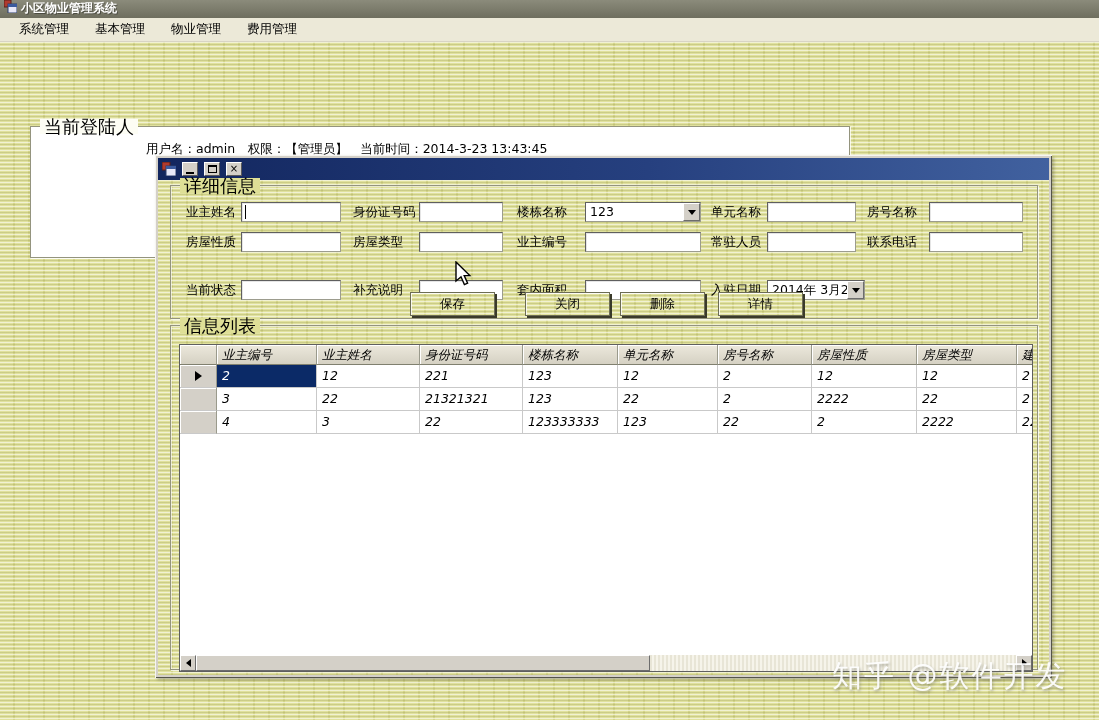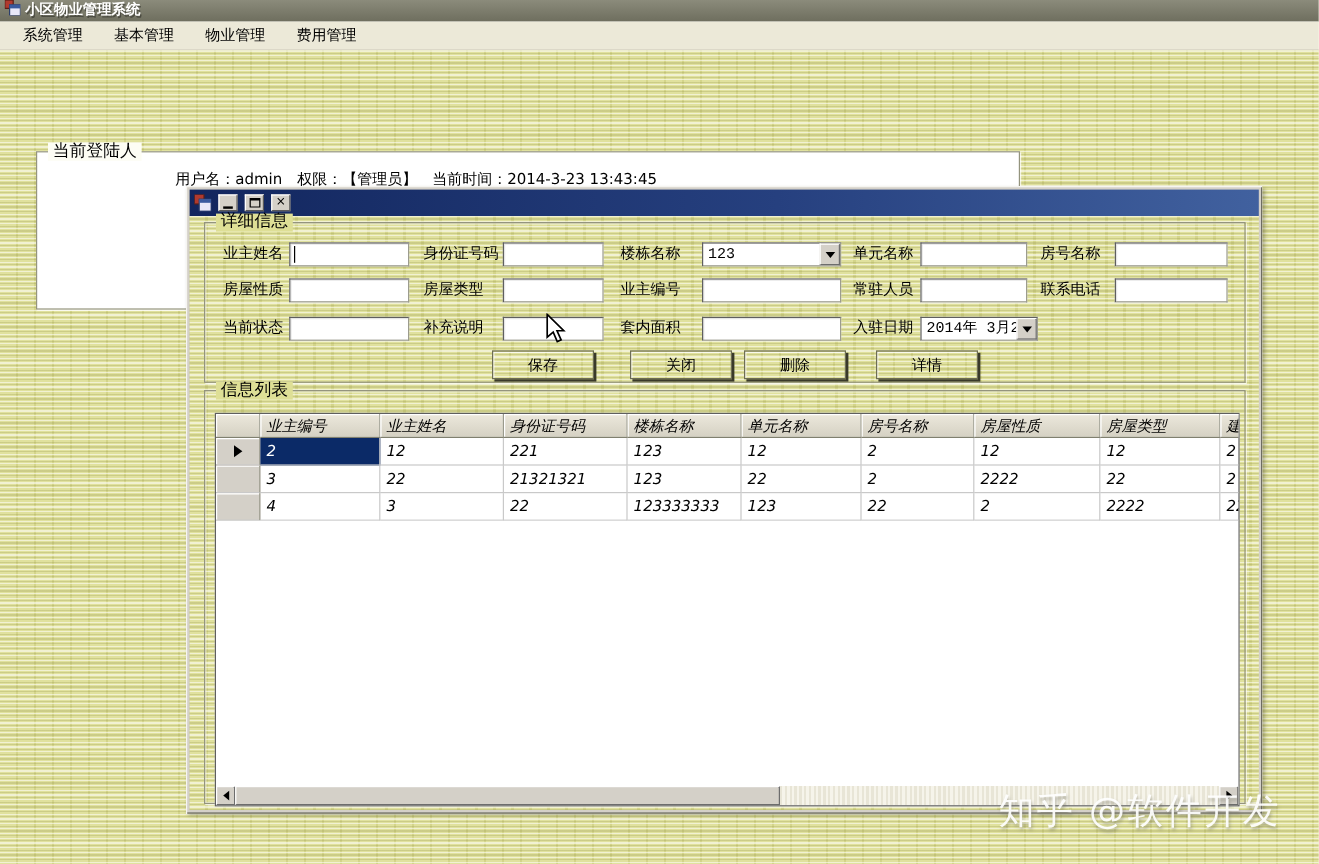--- a/index.html
+++ b/index.html
@@ -19,64 +19,64 @@
     background:linear-gradient(#8b8b7b,#6e6e5e); display:flex; align-items:flex-start; gap:4px; padding-left:4px; }
   .titlebar .t-text { color:#fff; font-weight:bold; font-size:12px; text-shadow:1px 1px 0 rgba(0,0,0,.35); }
   .menubar { position:absolute; left:0; top:18px; width:1099px; height:24px; background:#ece9d8;
     border-bottom:1px solid #d8d4c4; display:flex; align-items:center; padding-left:6px; }
   .menu-item { padding:3px 13px; cursor:default; }
   .desktop { position:absolute; left:0; top:42px; width:1099px; height:678px; }
 
   
   .groupbox { position:absolute; border:1px solid #94947e;
     box-shadow:1px 1px 0 rgba(255,255,255,.75), inset 1px 1px 0 rgba(255,255,255,.6); }
-  .gb-label { position:absolute; top:-8px; left:9px; padding:0 4px; font-size:14px; line-height:15px;text-align:center; }
+  .gb-label { position:absolute; top:-8px; left:9px; padding:0 4px; font-size:18px; line-height:15px;text-align:center; }
 
   .login-group { left:30px; top:126px; width:820px; height:132px; background:#fff; }
   .login-group .gb-label { background:#fdfdf4; }
   .login-info { position:absolute; left:115px; top:14px; white-space:nowrap; color:#000; }
 
   
   .dialog { position:absolute; left:155px; top:155px; width:897px; height:523px;
     background:#d4d0c8; padding:3px;
     box-shadow:inset 1px 1px 0 #f6f5f1, inset -1px -1px 0 #55554a, 2px 2px 3px rgba(60,60,40,.35); }
   .dlg-titlebar { height:22px; background:linear-gradient(to right,#12265e 0%,#26407f 55%,#41619f 100%);
     display:flex; align-items:center; padding:0 3px 0 4px; gap:4px; }
   .dlg-title { color:#fff; font-weight:bold; font-size:12.5px; flex:1; text-shadow:1px 1px 0 rgba(0,0,0,.4); }
   .cap-btn { width:16px; height:14px; background:#d4d0c8; border:1px solid; border-color:#fff #5a5a5a #5a5a5a #fff;
     margin-left:2px; display:flex; align-items:center; justify-content:center; font-size:10px; line-height:10px; cursor:default; }
   .glyph-min { width:8px; height:2px; background:#000; margin-top:7px; }
   .glyph-max { width:9px; height:8px; border:1px solid #000; border-top:2px solid #000; }
   .dlg-client { position:relative; width:891px; height:495px; }
 
   
-  .detail-group { left:12px; top:5px; width:868px; height:134px;font-family:Liberation Mono, monospace; }
+  .detail-group { left:12px; top:5px; width:868px; height:134px; }
   .dlg-client .gb-label { background:#deDF96; background:#dedf96; }
   .fld-label { position:absolute; line-height:20px; white-space:nowrap; }
   .tb { position:absolute; height:20px; background:#fff; border:1px solid; border-color:#5f5f5f #9c9c8e #9c9c8e #5f5f5f;
     box-shadow:inset 1px 1px 0 rgba(0,0,0,.10); font:12.5px "DejaVu Sans","Liberation Sans",sans-serif; padding:0 3px; }
   .combo { position:absolute; height:20px; background:#fff; border:1px solid; border-color:#5f5f5f #9c9c8e #9c9c8e #5f5f5f;
     display:flex; align-items:center; }
   .combo .val { flex:1; padding-left:4px; line-height:18px; overflow:hidden; white-space:nowrap; }
   .drop-btn { width:17px; height:18px; background:#d4d0c8; border:1px solid; border-color:#fff #6d6d6d #6d6d6d #fff;
     display:flex; align-items:center; justify-content:center; }
   .arrow-down { width:0; height:0; border-left:4px solid transparent; border-right:4px solid transparent; border-top:5px solid #000; }
 
-  .r1 { top:16px; } .r2 { top:46px; } .r3 { top:78px; }
+  .r1 { top:16px; } .r2 { top:46px; } .r3 { top:94px; }
   .lc1{left:15px;} .lc2{left:182px;} .lc3{left:346px;} .lc4{left:540px;} .lc5{left:696px;}
   .ic1{left:70px;width:100px;} .ic2{left:248px;width:84px;} .ic3{left:414px;width:116px;}
   .ic4{left:596px;width:89px;} .ic5{left:758px;width:94px;} .idate{left:596px;width:98px;}
   .caret { position:absolute; left:3px; top:2px; width:1px; height:14px; background:#000; }
 
   
   .btn { position:absolute; width:85px; height:24px; border:1px solid #6d6d54;
     box-shadow:2px 2px 0 #3a3a2a, inset 1px 1px 0 rgba(255,255,255,.8);
     display:flex; align-items:center; justify-content:center; font-size:12.5px; cursor:default; }
   .btn-save{left:252px; top:112px;} .btn-close{left:367px; top:112px;}
-  .btn-del{left:462px; top:112px;} .btn-detail{left:560px; top:112px;margin-left:12px;}
+  .btn-del{left:462px; top:112px;} .btn-detail{left:560px; top:112px;}
 
   
   .list-group { left:12px; top:145px; width:868px; height:345px; }
   .grid { position:absolute; left:8px; top:18px; width:854px; height:328px; background:#fff;
     border:1px solid #5f5f5f; overflow:hidden; }
   .grow { display:flex; height:23px; }
   .ghead { height:20px; }
   .gc { border-right:1px solid #c9c9c9; border-bottom:1px solid #c9c9c9; padding:0 0 0 5px;
     line-height:22px; font-size:12.5px; overflow:hidden; white-space:nowrap; flex:none;font-style:italic; }
   .gh { background:linear-gradient(#ece8dc,#d5d1c3); border-right:1px solid #9a9a8c; border-bottom:1px solid #80806f;

